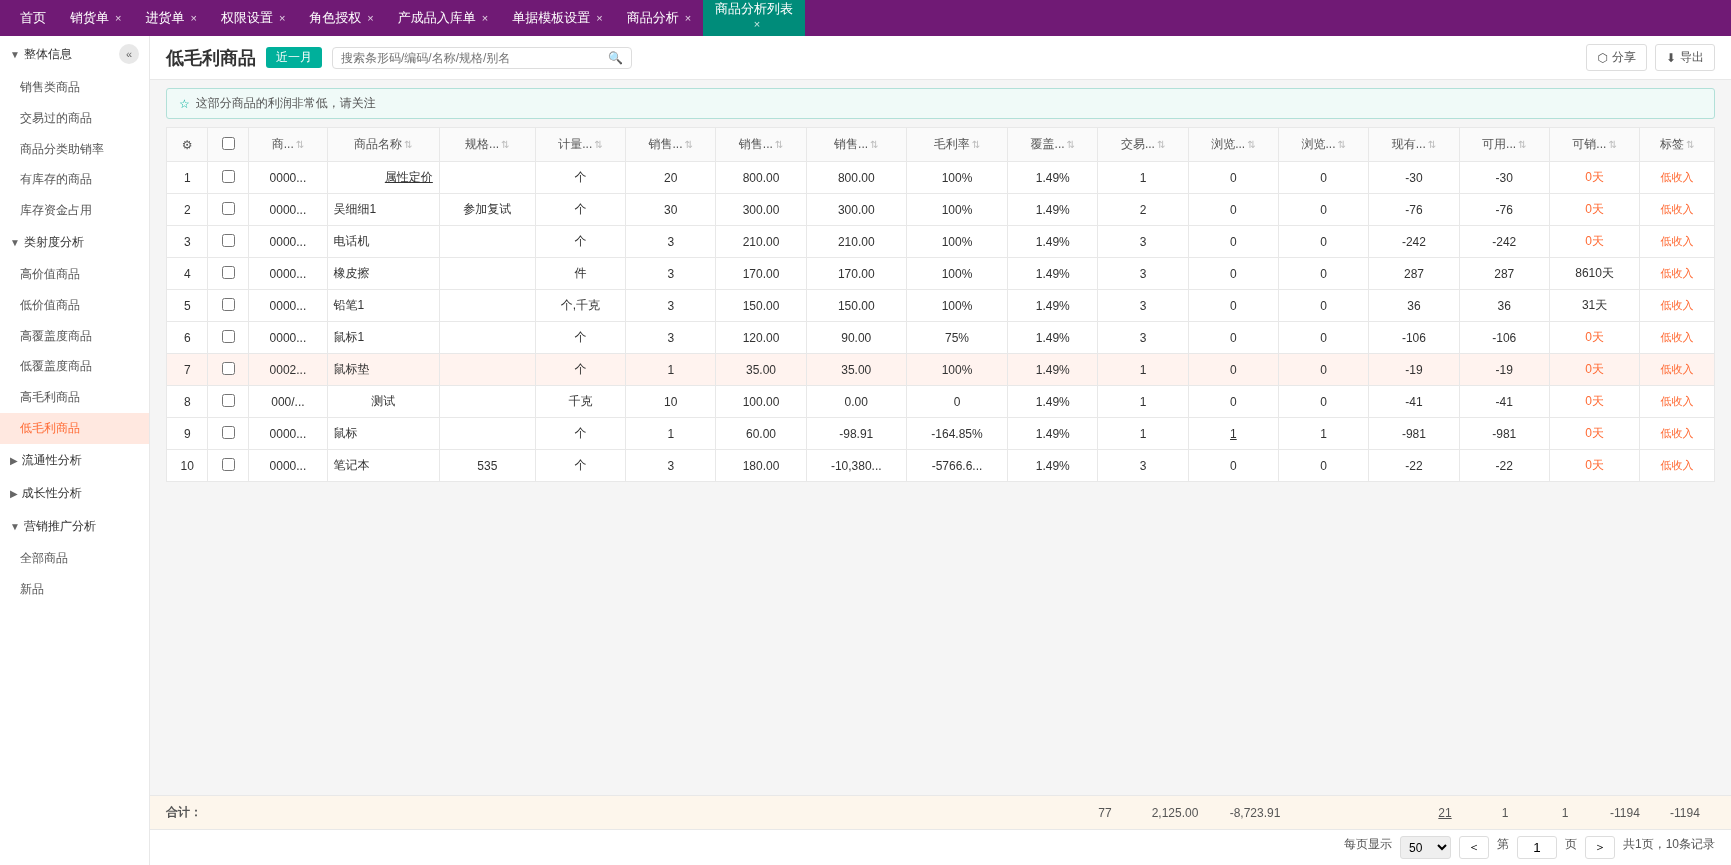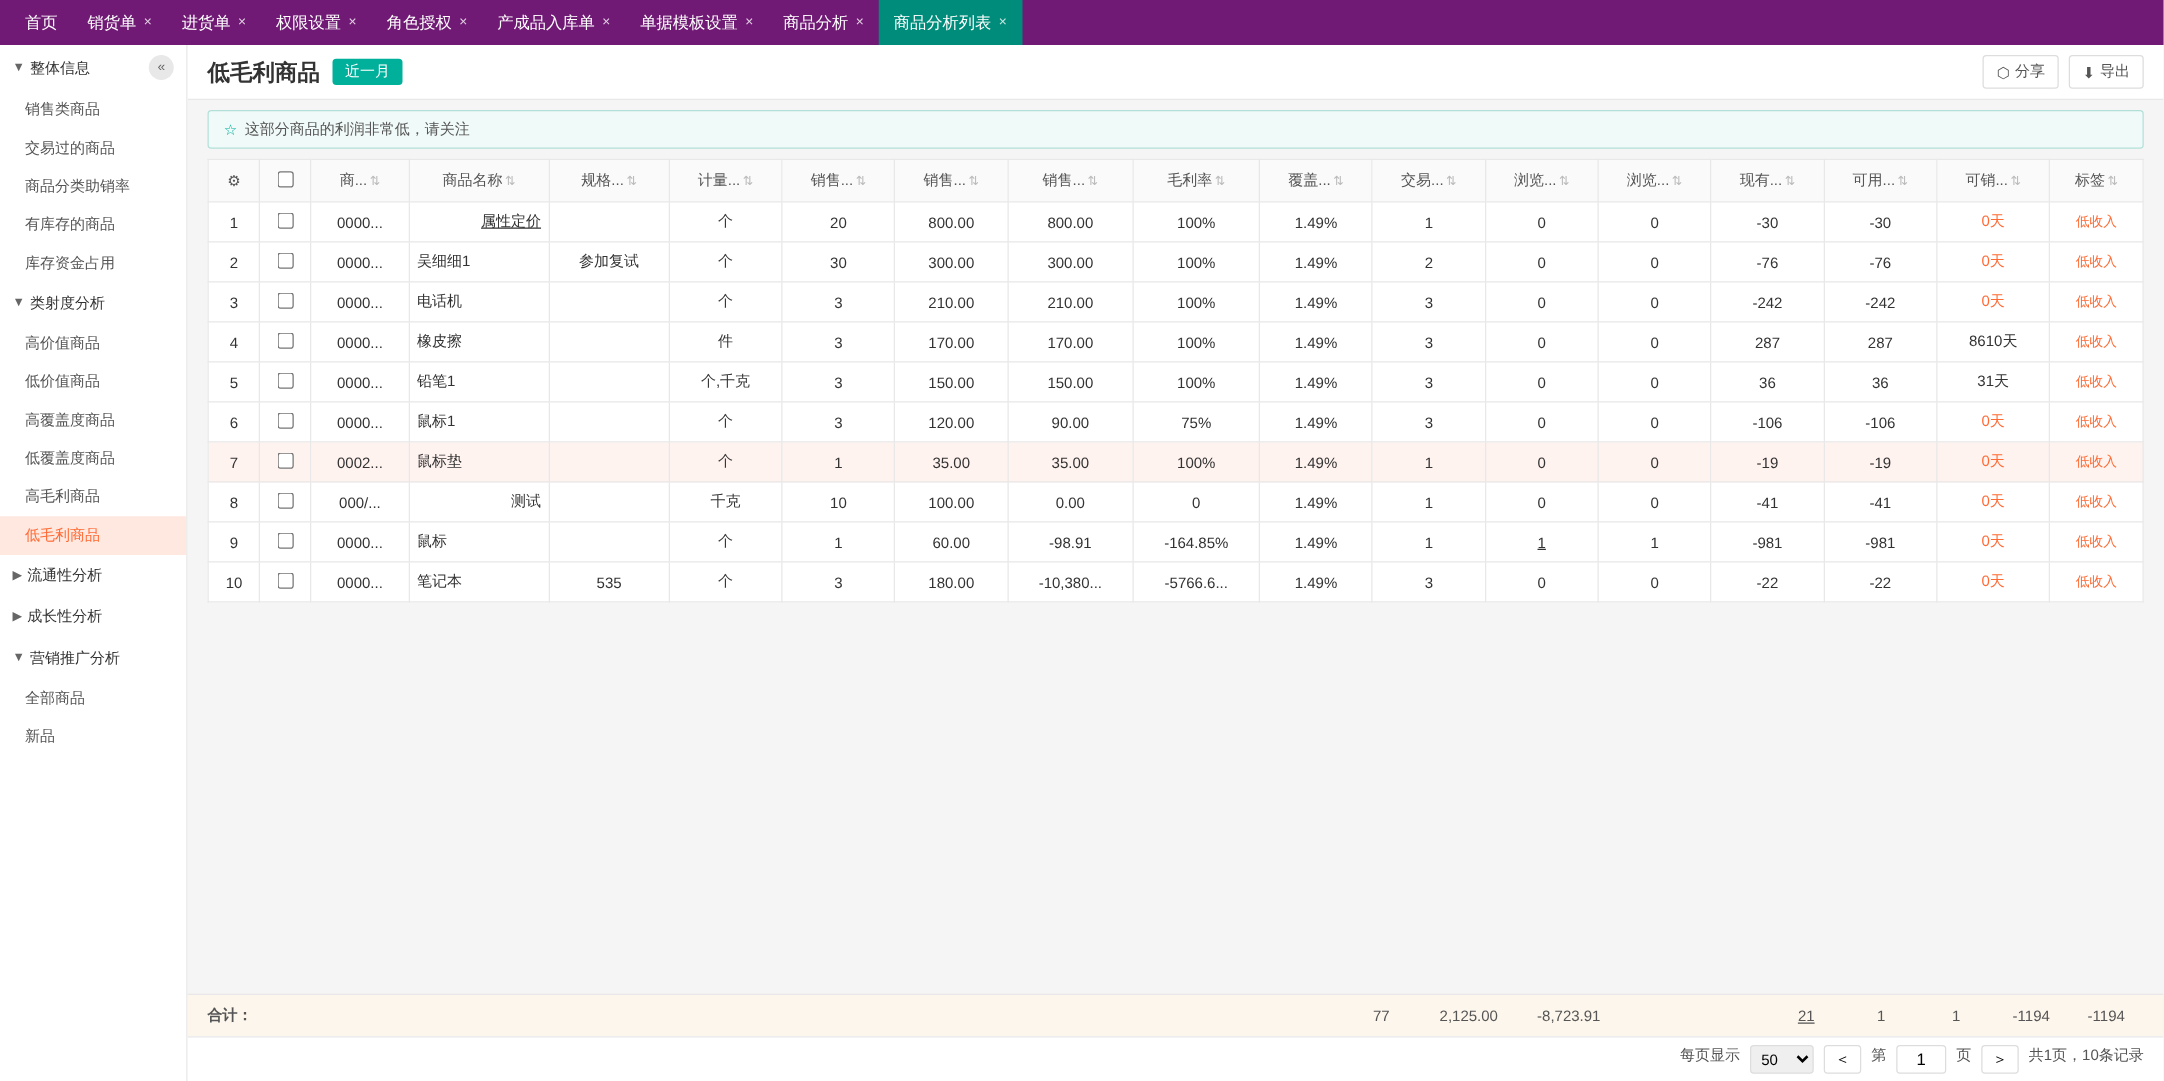--- a/index.html
+++ b/index.html
@@ -16,21 +16,21 @@
     .nav-item {
       color: #fff;
       padding: 0 12px;
       height: 36px;
       display: flex;
       align-items: center;
       cursor: pointer;
       font-size: 13px;
       white-space: nowrap;
     }
-    .nav-item.active { background: #008c7a; }
+    .nav-item.active { background: #008c7a; flex-direction: column; }
     .nav-item .close-x { margin-left: 6px; font-size: 11px; opacity: 0.8; }
 
     
     .main-layout {
       display: flex;
       height: calc(100vh - 36px);
     }
 
     
     .sidebar {
@@ -322,20 +322,24 @@
     </div>
     <div class="sidebar-item">全部商品</div>
     <div class="sidebar-item">新品</div>
   </div>
 
   <div class="content">
 
     <div class="content-header">
       <span class="page-title">低毛利商品</span>
       <span class="date-tag">近一月</span>
+      <div class="search-box">
+        <input type="text" placeholder="搜索条形码/编码/名称/规格/别名" style="">
+        <span class="search-icon">🔍</span>
+      </div>
       <div class="header-actions">
         <button class="action-btn">
           <span>⬡</span>
           <span>分享</span>
         </button>
         <button class="action-btn">
           <span>⬇</span>
           <span>导出</span>
         </button>
       </div>
@@ -508,21 +512,21 @@
     <td>0</td>
     <td>-19</td>
     <td>-19</td>
     <td style="color:#ff6b35">0天</td>
     <td style="color:#ff6b35; font-size:11px;">低收入</td>
   </tr>
             <tr>
     <td>8</td>
     <td><input type="checkbox" style=""></td>
     <td>000/...</td>
-    <td style="text-align:right;">测试</td>
+    <td style="text-align:center;">测试</td>
     <td></td>
     <td>千克</td>
     <td>10</td>
     <td>100.00</td>
     <td>0.00</td>
     <td>0</td>
     <td>1.49%</td>
     <td>1</td>
     <td><span>0</span></td>
     <td>0</td>

